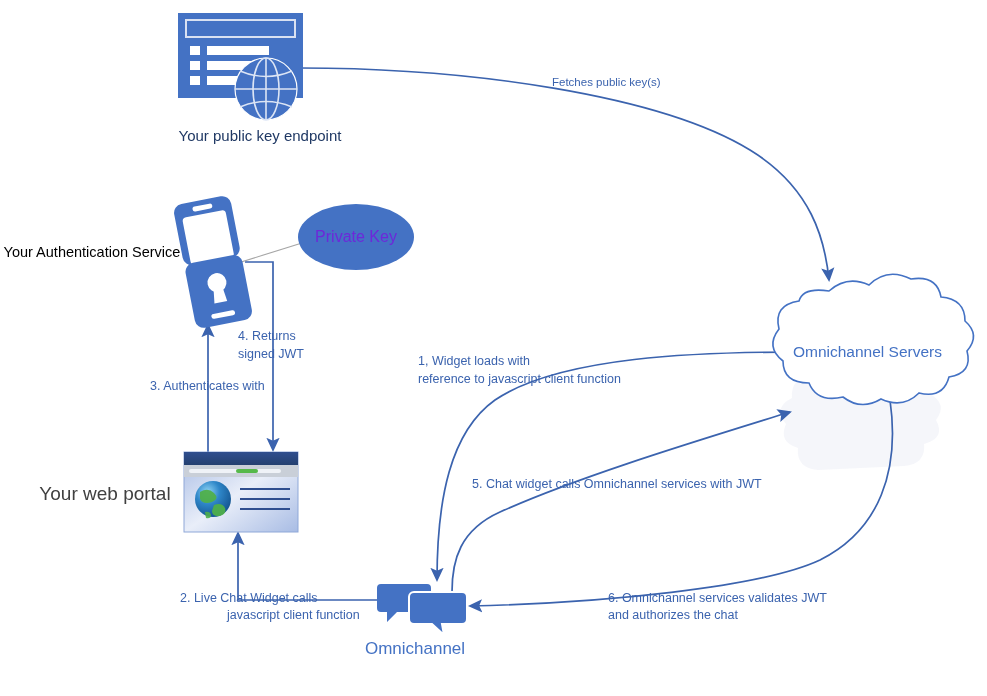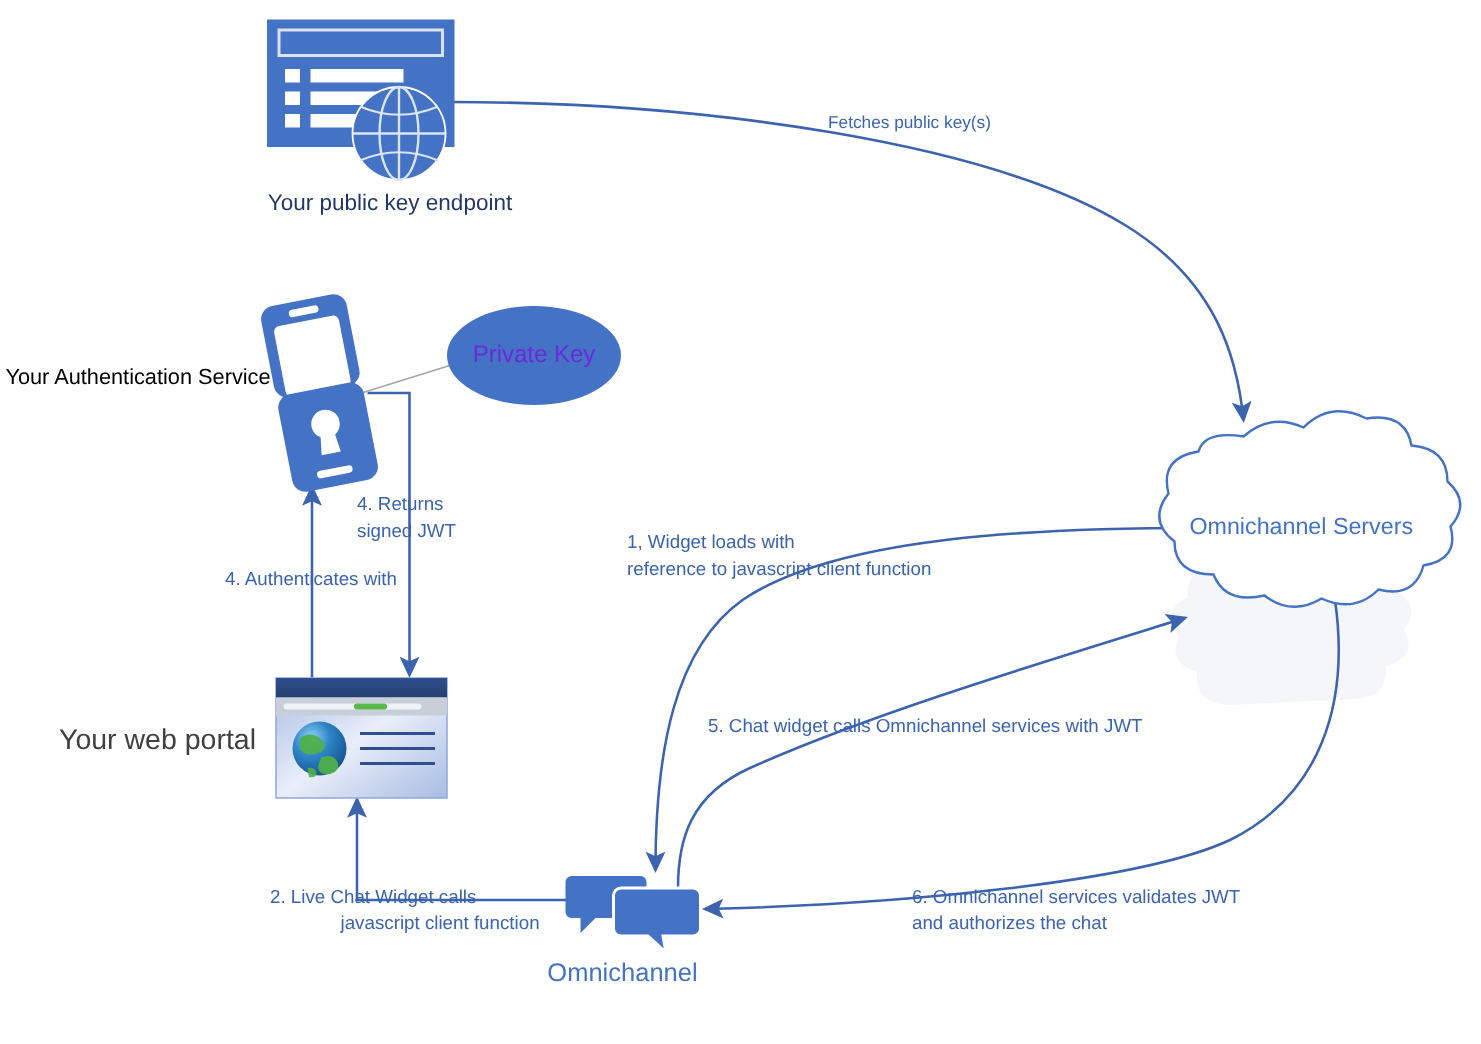--- a/index.html
+++ b/index.html
@@ -216,21 +216,21 @@
   </div>
 
   <div class="conn-label small" style="left:552px; top:75px; width:175px;">Fetches public key(s)</div>
 
   <div class="conn-label" style="left:418px; top:353px; width:290px;">1, Widget loads with</div>
   <div class="conn-label" style="left:418px; top:371px; width:290px;">reference to javascript client function</div>
 
   <div class="conn-label" style="left:180px; top:590px; width:190px; text-align:left;">2. Live Chat Widget calls</div>
   <div class="conn-label" style="left:180px; top:607px; width:190px; text-align:left;padding-left:47px;">javascript client function</div>
 
-  <div class="conn-label" style="left:150px; top:378px; width:165px;">4. Authenticates with</div>
+  <div class="conn-label" style="left:150px; top:378px; width:165px;">3. Authenticates with</div>
 
   <div class="conn-label" style="left:238px; top:328px; width:95px;">4. Returns</div>
   <div class="conn-label" style="left:238px; top:346px; width:95px;">signed JWT</div>
 
   <div class="conn-label" style="left:472px; top:476px; width:310px;">5. Chat widget calls Omnichannel services with JWT</div>
 
   <div class="conn-label" style="left:608px; top:590px; width:260px;">6. Omnichannel services validates JWT</div>
   <div class="conn-label" style="left:608px; top:607px; width:260px;">and authorizes the chat</div>
 
 </div>

